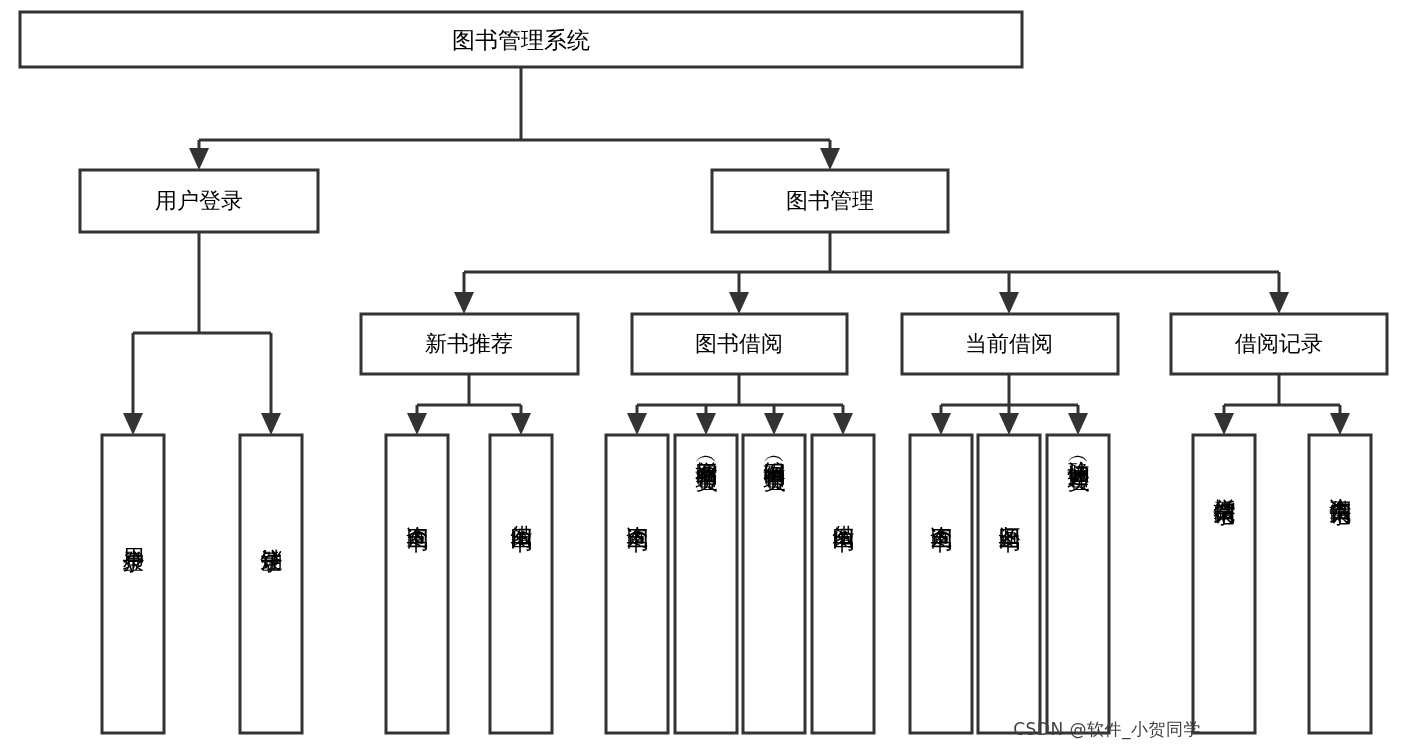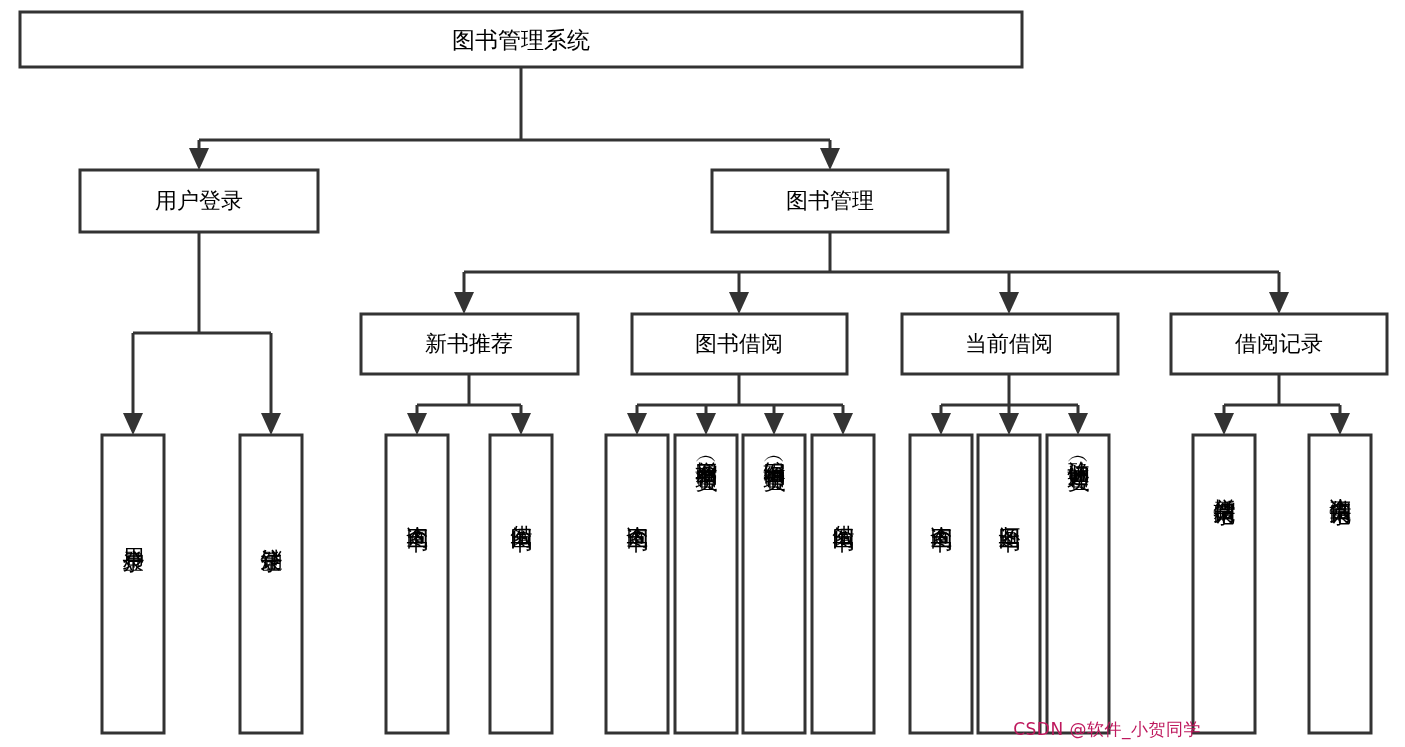--- a/index.html
+++ b/index.html
@@ -72,21 +72,21 @@
     letter-spacing: 1.5px;
     color: #000000;
     white-space: nowrap;
   }
   .watermark {
     position: absolute;
     right: 12px;
     bottom: 6px;
     font-family: "DejaVu Sans", "Liberation Sans", sans-serif;
     font-size: 17px;
-    color: #be185d;
+    color: #404040;
     letter-spacing: 0.5px;
     white-space: nowrap;
   }
 </style>
 </head>
 <body>
 
 <div id="diagram-root">
 
   <svg class="flow" viewBox="0 0 1405 747" xmlns="http://www.w3.org/2000/svg">

